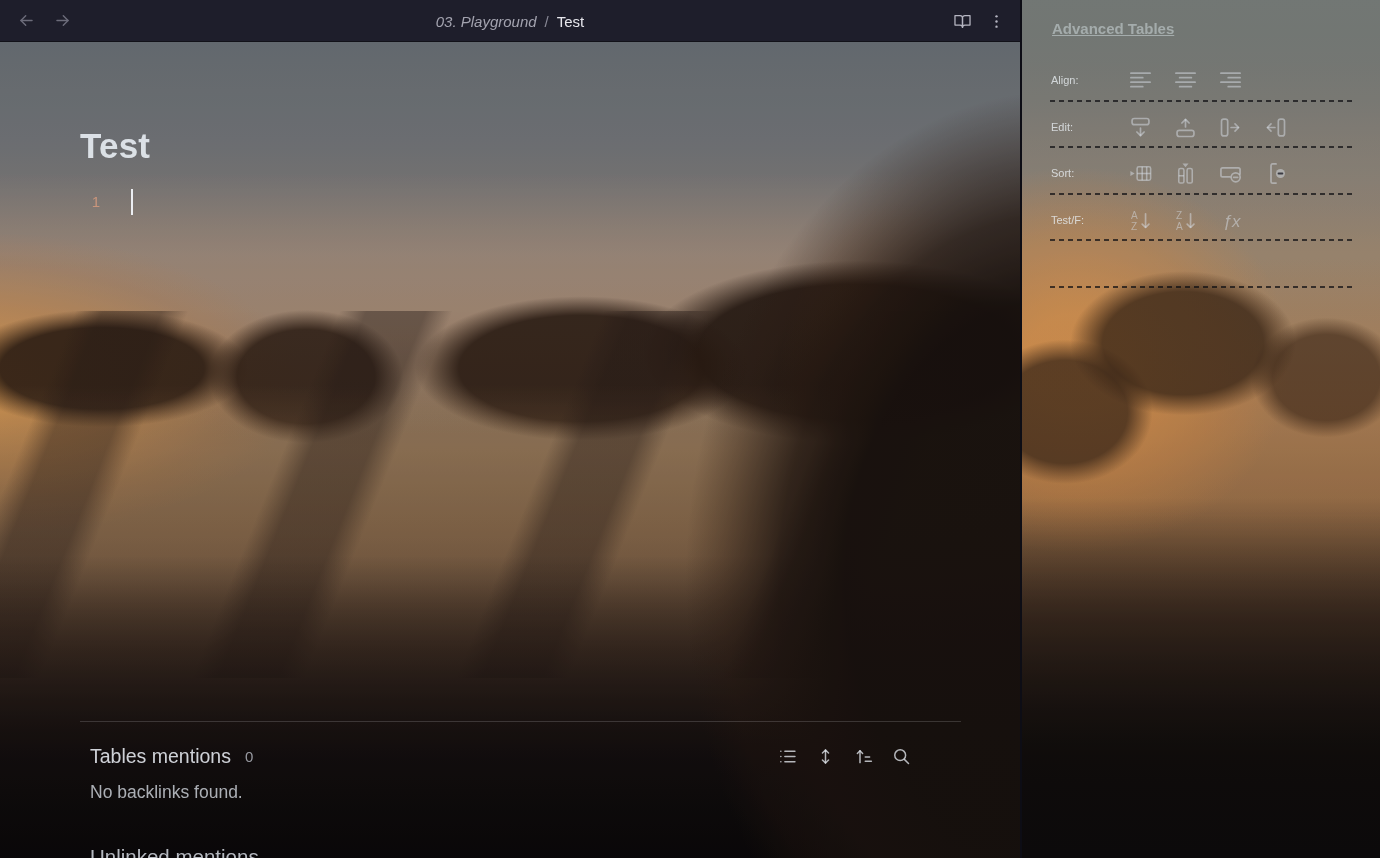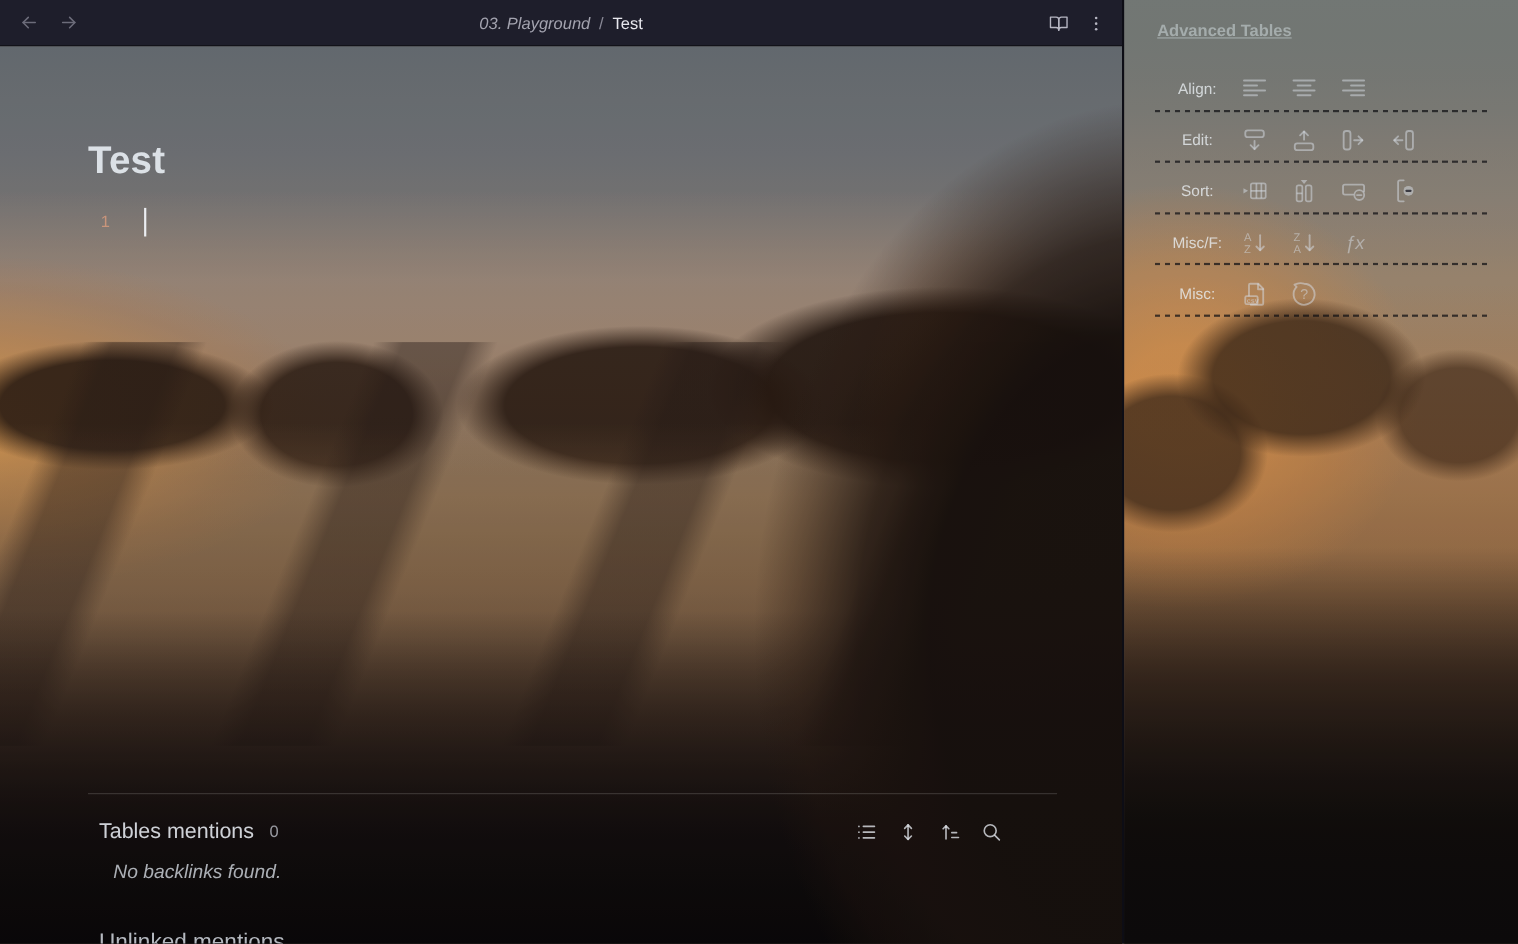--- a/index.html
+++ b/index.html
@@ -56,22 +56,22 @@
   .bl-divider { position:absolute; left:80px; top:679px; width:881px; height:1px; z-index:3;
                 background:rgba(235,235,245,.17); }
   .bl-header { position:absolute; left:90px; top:700px; width:823px; height:28px; z-index:3;
                display:flex; align-items:center; }
   .bl-heading { font-size:19.5px; color:rgba(227,231,237,.9); }
   .bl-count { margin-left:14px; font-size:15px; color:rgba(202,207,216,.72); }
   .bl-tools { margin-left:auto; display:flex; align-items:center; gap:14px; }
   .bl-tool { width:24px; height:24px; display:flex; align-items:center; justify-content:center;
              color:rgba(221,225,231,.8); }
   .bl-tool svg { width:21px; height:21px; }
-  .bl-empty { position:absolute; left:103px; top:740px; z-index:3;
-              font-size:17.5px; color:rgba(206,211,219,.82);font-style:italic; }
+  .bl-empty { position:absolute; left:90px; top:740px; z-index:3;
+              font-size:17.5px; color:rgba(206,211,219,.82); }
   .bl-unlinked { position:absolute; left:90px; top:803px; z-index:3;
                  font-size:20.5px; color:rgba(211,216,224,.85); }
 
   
   .sidebar { position:absolute; left:1020px; top:0; width:360px; height:858px; overflow:hidden;
     border-left:2px solid #0d0d15;
     background-color:#9a8a74;
     background-image:
       linear-gradient(180deg, rgba(0,0,0,0) 58%, rgba(30,20,14,.68) 72%, rgba(12,9,7,.95) 88%, #0a0807 100%),
       radial-gradient(45% 12% at 45% 40%, rgba(60,38,20,.78) 50%, rgba(0,0,0,0) 70%),
@@ -83,21 +83,21 @@
       linear-gradient(180deg, #7d8582 0%, #898a84 10%, #9b9082 20%, #ab9378 30%, #b08f6b 40%, #a98259 50%, #97714b 60%, #6b4c33 72%, #33231a 84%, #120d0a 94%, #0c0908 100%);
     background-repeat:no-repeat; background-size:100% 100%;
   }
   .sidebar::after { content:""; position:absolute; inset:0; background:rgba(25,25,35,.14); pointer-events:none; }
   .sb-inner { position:absolute; inset:0; z-index:2; }
 
   .at-link { position:absolute; left:20px; top:20px; font-size:15px; font-weight:700;
              color:rgba(206,216,219,.55); text-decoration:underline; cursor:pointer;margin-left:10px; }
   .at-row { position:absolute; left:29px; width:306px; height:40px;
             display:flex; align-items:center; }
-  .at-label { width:75px; font-size:14px; color:rgba(233,237,241,.8);text-align:center; }
+  .at-label { width:75px; font-size:11px; color:rgba(233,237,241,.8); }
   .at-icons { display:flex; align-items:center; gap:17px; }
   .at-btn { width:28px; height:28px; display:flex; align-items:center; justify-content:center;
             color:rgba(213,219,226,.52); }
   .at-btn svg { width:27px; height:27px; }
   .at-sep { position:absolute; left:28px; width:306px; height:2px;
             background:repeating-linear-gradient(90deg, rgba(14,14,18,.72) 0 5px, rgba(0,0,0,0) 5px 9px); }
 
   svg { display:block; }
   svg text { font-family:"Liberation Sans", sans-serif; }
 </style>
@@ -298,21 +298,21 @@
                 <path d="M12.5 20.5H9.5A1.5 1.5 0 0 1 8 19V5a1.5 1.5 0 0 1 1.5-1.5h3"></path>
                 <circle cx="16.4" cy="12" r="4" fill="currentColor" stroke="none"></circle>
                 <path d="M14.7 12h3.4" stroke="#3a3a42" stroke-width="1.7"></path>
               </svg>
           </div>
         </div>
       </div>
       <div class="at-sep" style="top:193px"></div>
 
       <div class="at-row" style="top:200px">
-        <span class="at-label">Misc/F:</span>
+        <span class="at-label">Test/F:</span>
         <div class="at-icons">
           <div class="at-btn">
             <svg viewBox="0 0 24 24" fill="none" stroke="currentColor" stroke-width="1.5" stroke-linecap="round" stroke-linejoin="round">
               <text x="3.5" y="10.5" font-size="9" fill="currentColor" stroke="none">A</text>
               <text x="3.5" y="20.5" font-size="9" fill="currentColor" stroke="none">Z</text>
               <path d="M16.5 6v12"></path>
                 <path d="M13.5 15.2l3 3 3-3"></path>
             </svg>
           </div>
           <div class="at-btn">
@@ -325,36 +325,17 @@
           </div>
           <div class="at-btn">
             <svg viewBox="0 0 24 24">
               <text x="5" y="17.5" font-size="15" font-style="italic" fill="currentColor">ƒx</text>
             </svg>
           </div>
         </div>
       </div>
       <div class="at-sep" style="top:239px"></div>
 
-      <div class="at-row" style="top:247px">
-        <span class="at-label">Misc:</span>
-        <div class="at-icons">
-          <div class="at-btn">
-            <svg viewBox="0 0 24 24" fill="none" stroke="currentColor" stroke-width="1.5" stroke-linecap="round" stroke-linejoin="round">
-              <path d="M7.5 13V4.5a1 1 0 0 1 1-1H15l4 4v12a1 1 0 0 1-1 1H9"></path>
-                <path d="M14.8 3.8V8h4"></path>
-              <rect x="4.5" y="13.5" width="10" height="6.5" rx="1.2"></rect>
-              <text x="5.8" y="18.9" font-size="5.8" font-weight="bold" fill="currentColor" stroke="none">csv</text>
-            </svg>
-          </div>
-          <div class="at-btn">
-            <svg viewBox="0 0 24 24" fill="none" stroke="currentColor" stroke-width="1.5" stroke-linecap="round" stroke-linejoin="round">
-              <path d="M12 3.5a8.5 8.5 0 1 1-6 2.5L4.2 4.2l1.7-.5A8.47 8.47 0 0 1 12 3.5z"></path>
-              <text x="9" y="16.2" font-size="11.5" fill="currentColor" stroke="none">?</text>
-            </svg>
-          </div>
-        </div>
-      </div>
       <div class="at-sep" style="top:286px"></div>
 
     </div>
   </div>
 </div>
 
 </body></html>

